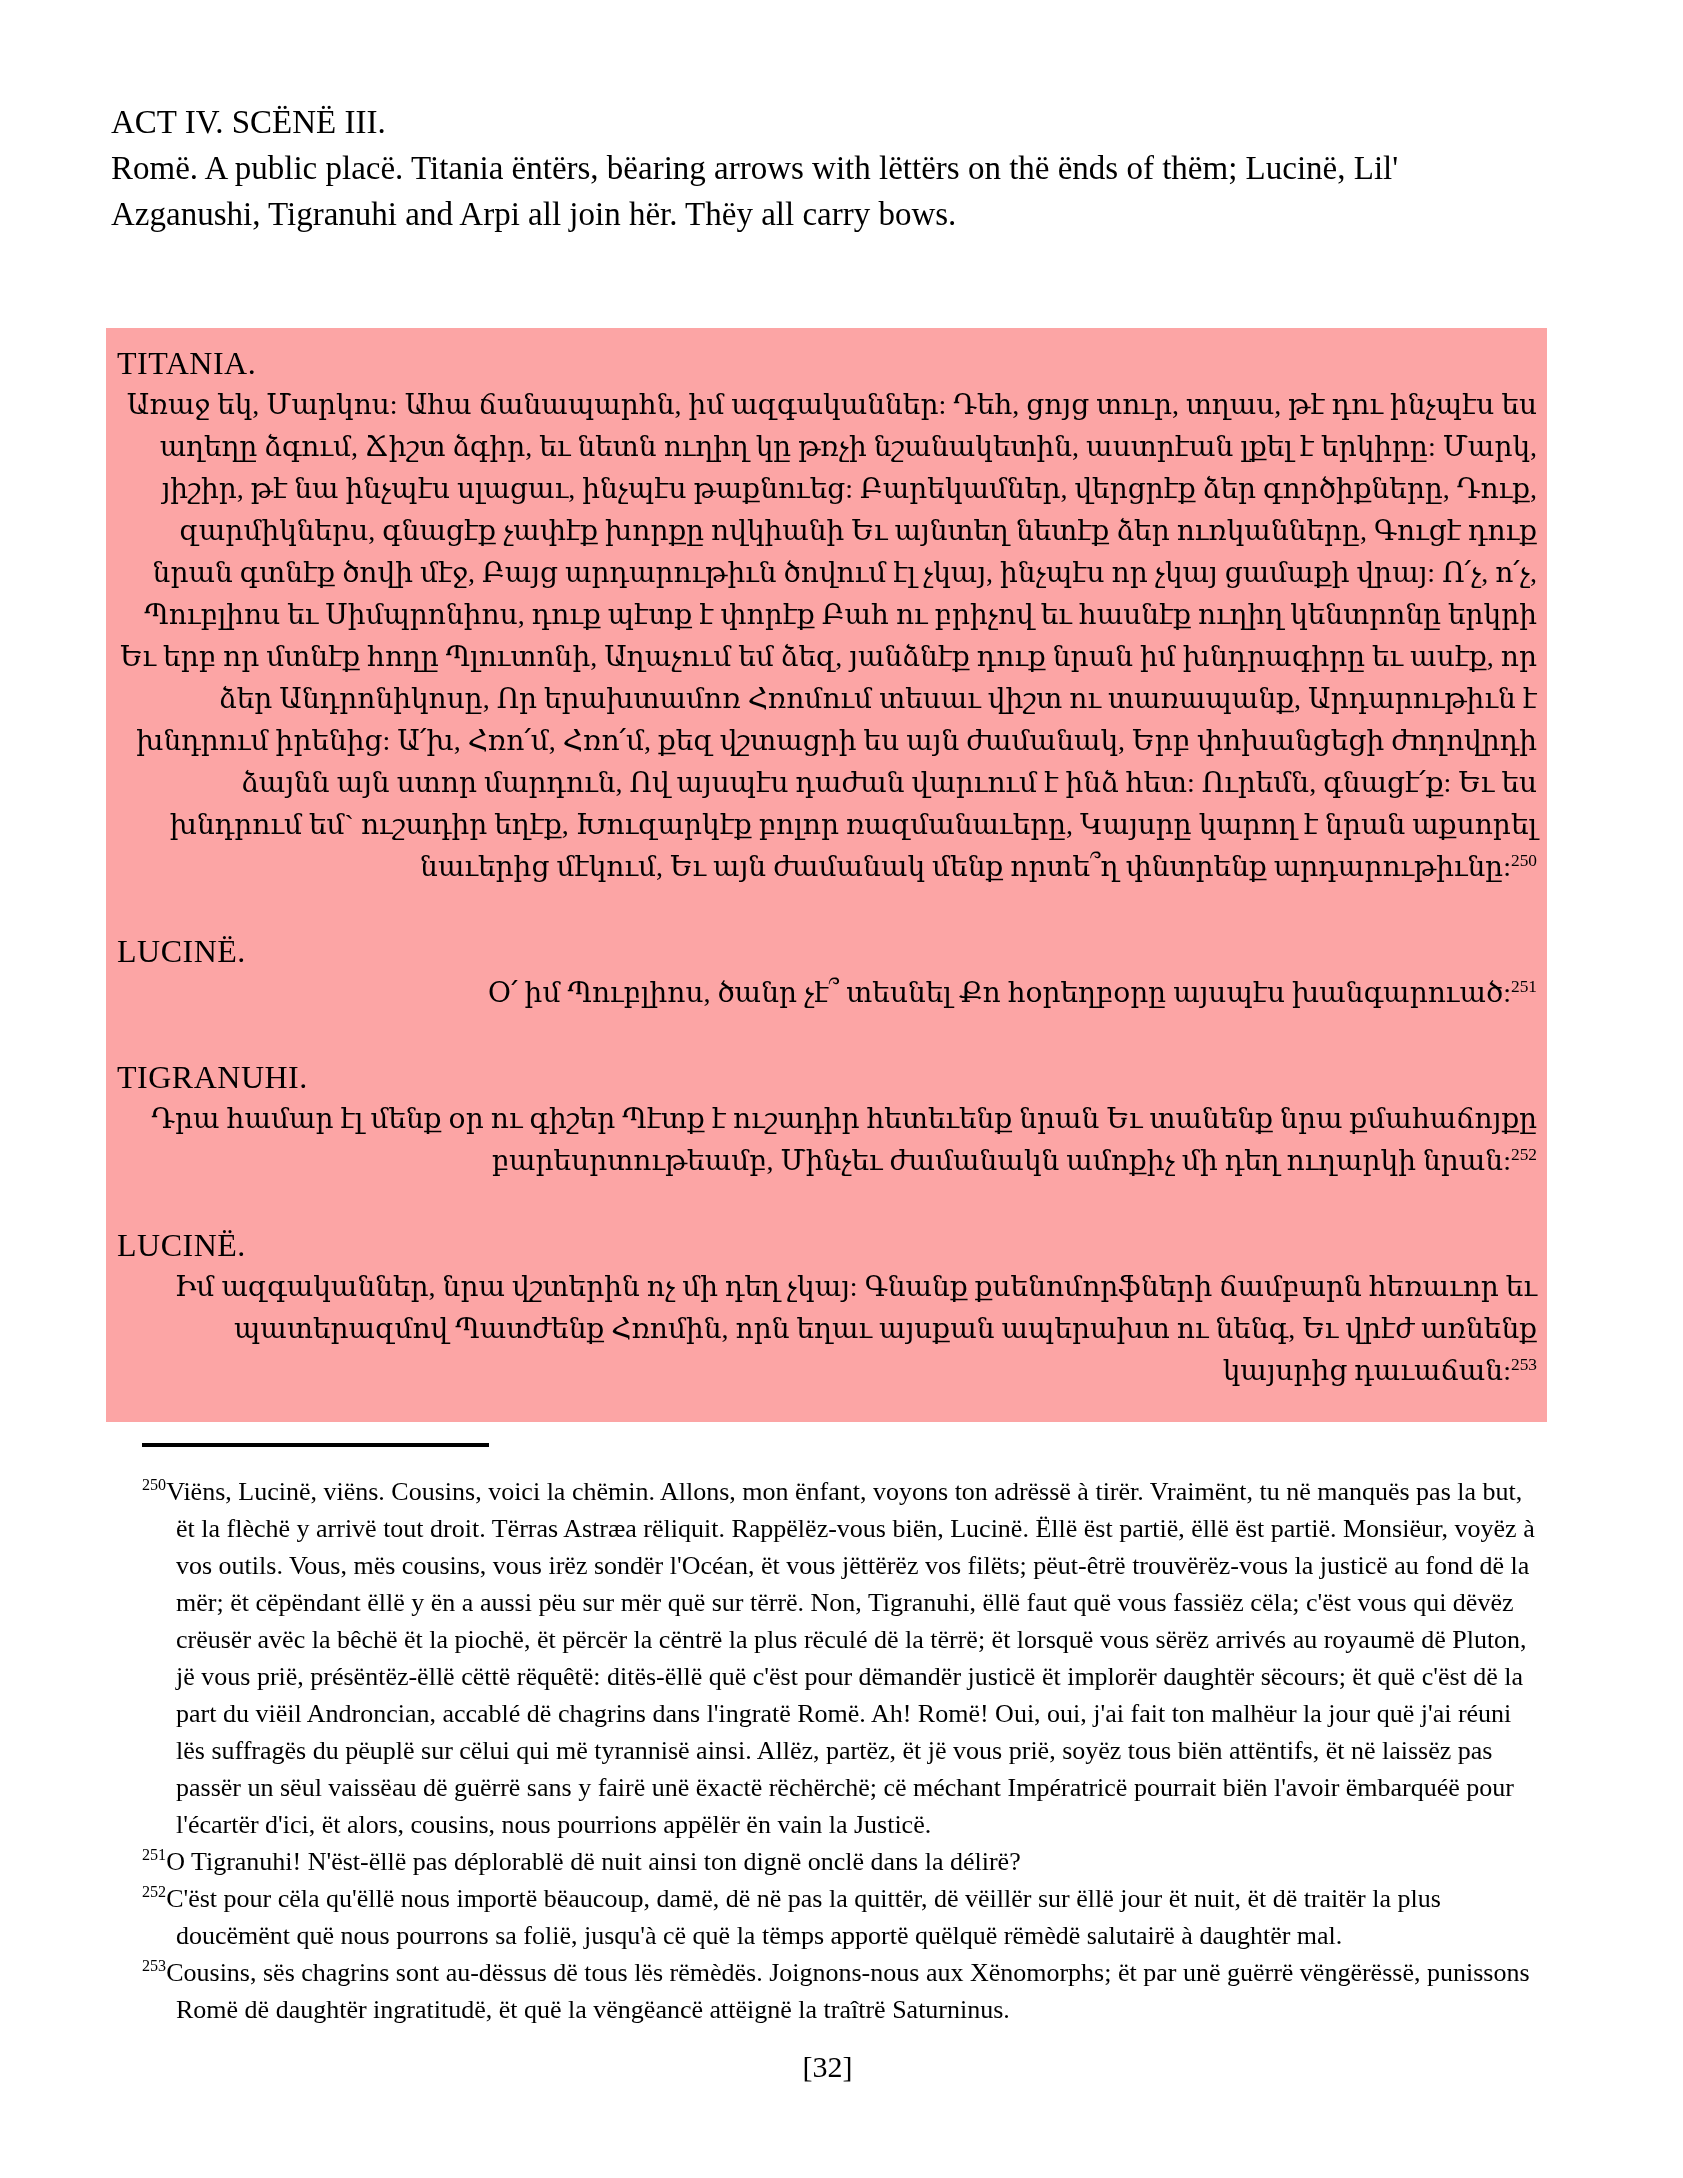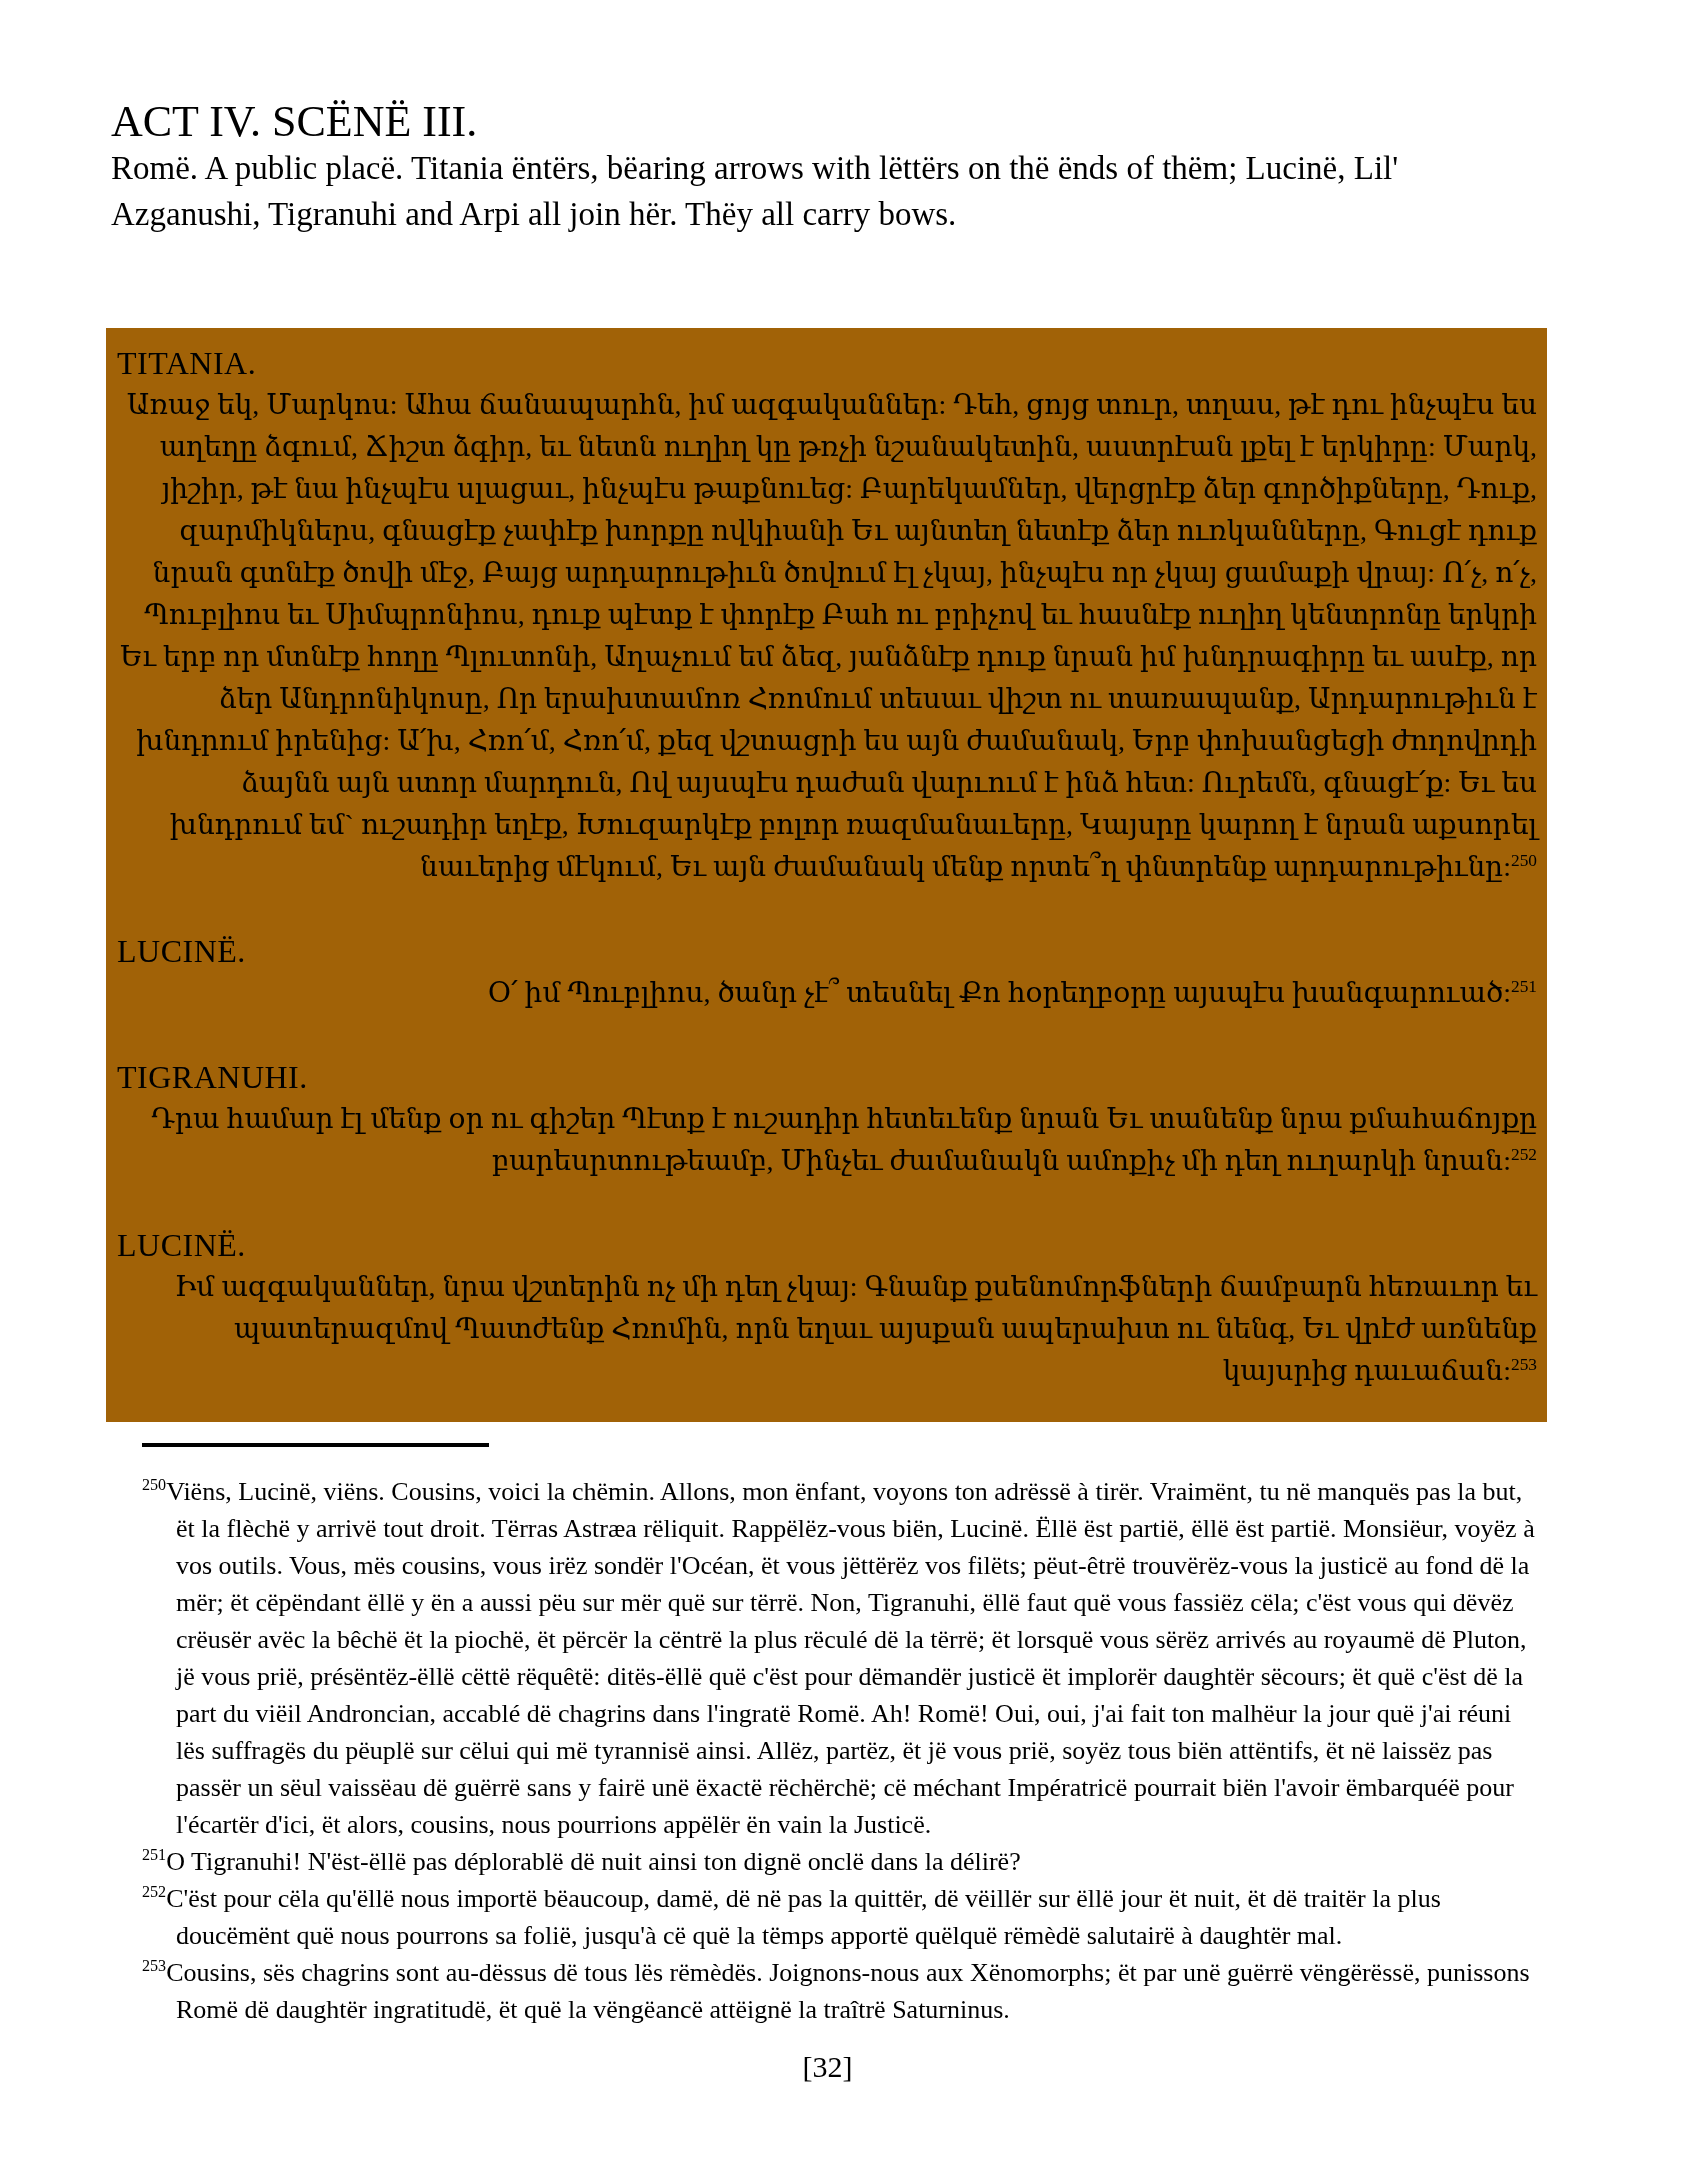--- a/index.html
+++ b/index.html
@@ -10,21 +10,21 @@
     height: 2178px;
     background: #ffffff;
     color: #000000;
     font-family: "Liberation Serif", "DejaVu Serif", serif;
     display: flex;
     flex-direction: column;
     padding: 99px 139px 94px 111px;
     overflow: hidden;
   }
   .act-heading {
-    font-size: 44px;
+    font-size: 33px;
     line-height: 46px;
     font-weight: normal;
   }
   .stage-direction {
     font-size: 33px;
     line-height: 46px;
   }
   .dialogue-block {
     margin-top: 91px;
     margin-left: -5px;
@@ -74,21 +74,21 @@
 </style>
 </head>
 <body>
 
 <div class="page">
 
   <p class="act-heading">ACT IV. SCËNË III.</p>
 
   <p class="stage-direction">Romë. A public placë. Titania ëntërs, bëaring arrows with lëttërs on thë ënds of thëm; Lucinë, Lil' Azganushi, Tigranuhi and Arpi all join hër. Thëy all carry bows.</p>
 
-  <div class="dialogue-block" style="background: #a16207;">
+  <div class="dialogue-block" style="background: #fca5a5;">
 
     <div class="speech">
       <p class="speaker-name">TITANIA.</p>
       <p class="speech-text"><span>Առաջ եկ, Մարկոս: Ահա ճանապարհն, իմ ազգականներ: Դեհ, ցոյց տուր, տղաս, թէ դու ինչպէս ես աղեղը ձգում, Ճիշտ ձգիր, եւ նետն ուղիղ կը թռչի նշանակետին, աստրէան լքել է երկիրը: Մարկ, յիշիր, թէ նա ինչպէս սլացաւ, ինչպէս թաքնուեց: Բարեկամներ, վերցրէք ձեր գործիքները, Դուք, զարմիկներս, գնացէք չափէք խորքը ովկիանի Եւ այնտեղ նետէք ձեր ուռկանները, Գուցէ դուք նրան գտնէք ծովի մէջ, Բայց արդարութիւն ծովում էլ չկայ, ինչպէս որ չկայ ցամաքի վրայ:  Ո՛չ, ո՛չ, Պուբլիոս եւ Սիմպրոնիոս, դուք պէտք է փորէք Բահ ու բրիչով եւ հասնէք ուղիղ կենտրոնը երկրի Եւ երբ որ մտնէք հողը Պլուտոնի, Աղաչում եմ ձեզ, յանձնէք դուք նրան իմ խնդրագիրը եւ ասէք, որ ձեր Անդրոնիկոսը, Որ երախտամոռ Հռոմում տեսաւ վիշտ ու տառապանք, Արդարութիւն է խնդրում իրենից: Ա՛խ, Հռո՛մ, Հռո՛մ, քեզ վշտացրի ես այն ժամանակ, Երբ փոխանցեցի ժողովրդի ձայնն այն ստոր մարդուն, Ով այսպէս դաժան վարւում է ինձ հետ: Ուրեմն, գնացէ՛ք: Եւ ես խնդրում եմ` ուշադիր եղէք, Խուզարկէք բոլոր ռազմանաւերը, Կայսրը կարող է նրան աքսորել նաւերից մէկում, Եւ այն ժամանակ մենք որտե՞ղ փնտրենք արդարութիւնը:</span><sup>250</sup></p>
     </div>
 
     <div class="speech">
       <p class="speaker-name">LUCINË.</p>
       <p class="speech-text"><span>Օ՛ իմ Պուբլիոս, ծանր չէ՞ տեսնել Քո հօրեղբօրը այսպէս խանգարուած:</span><sup>251</sup></p>
     </div>

